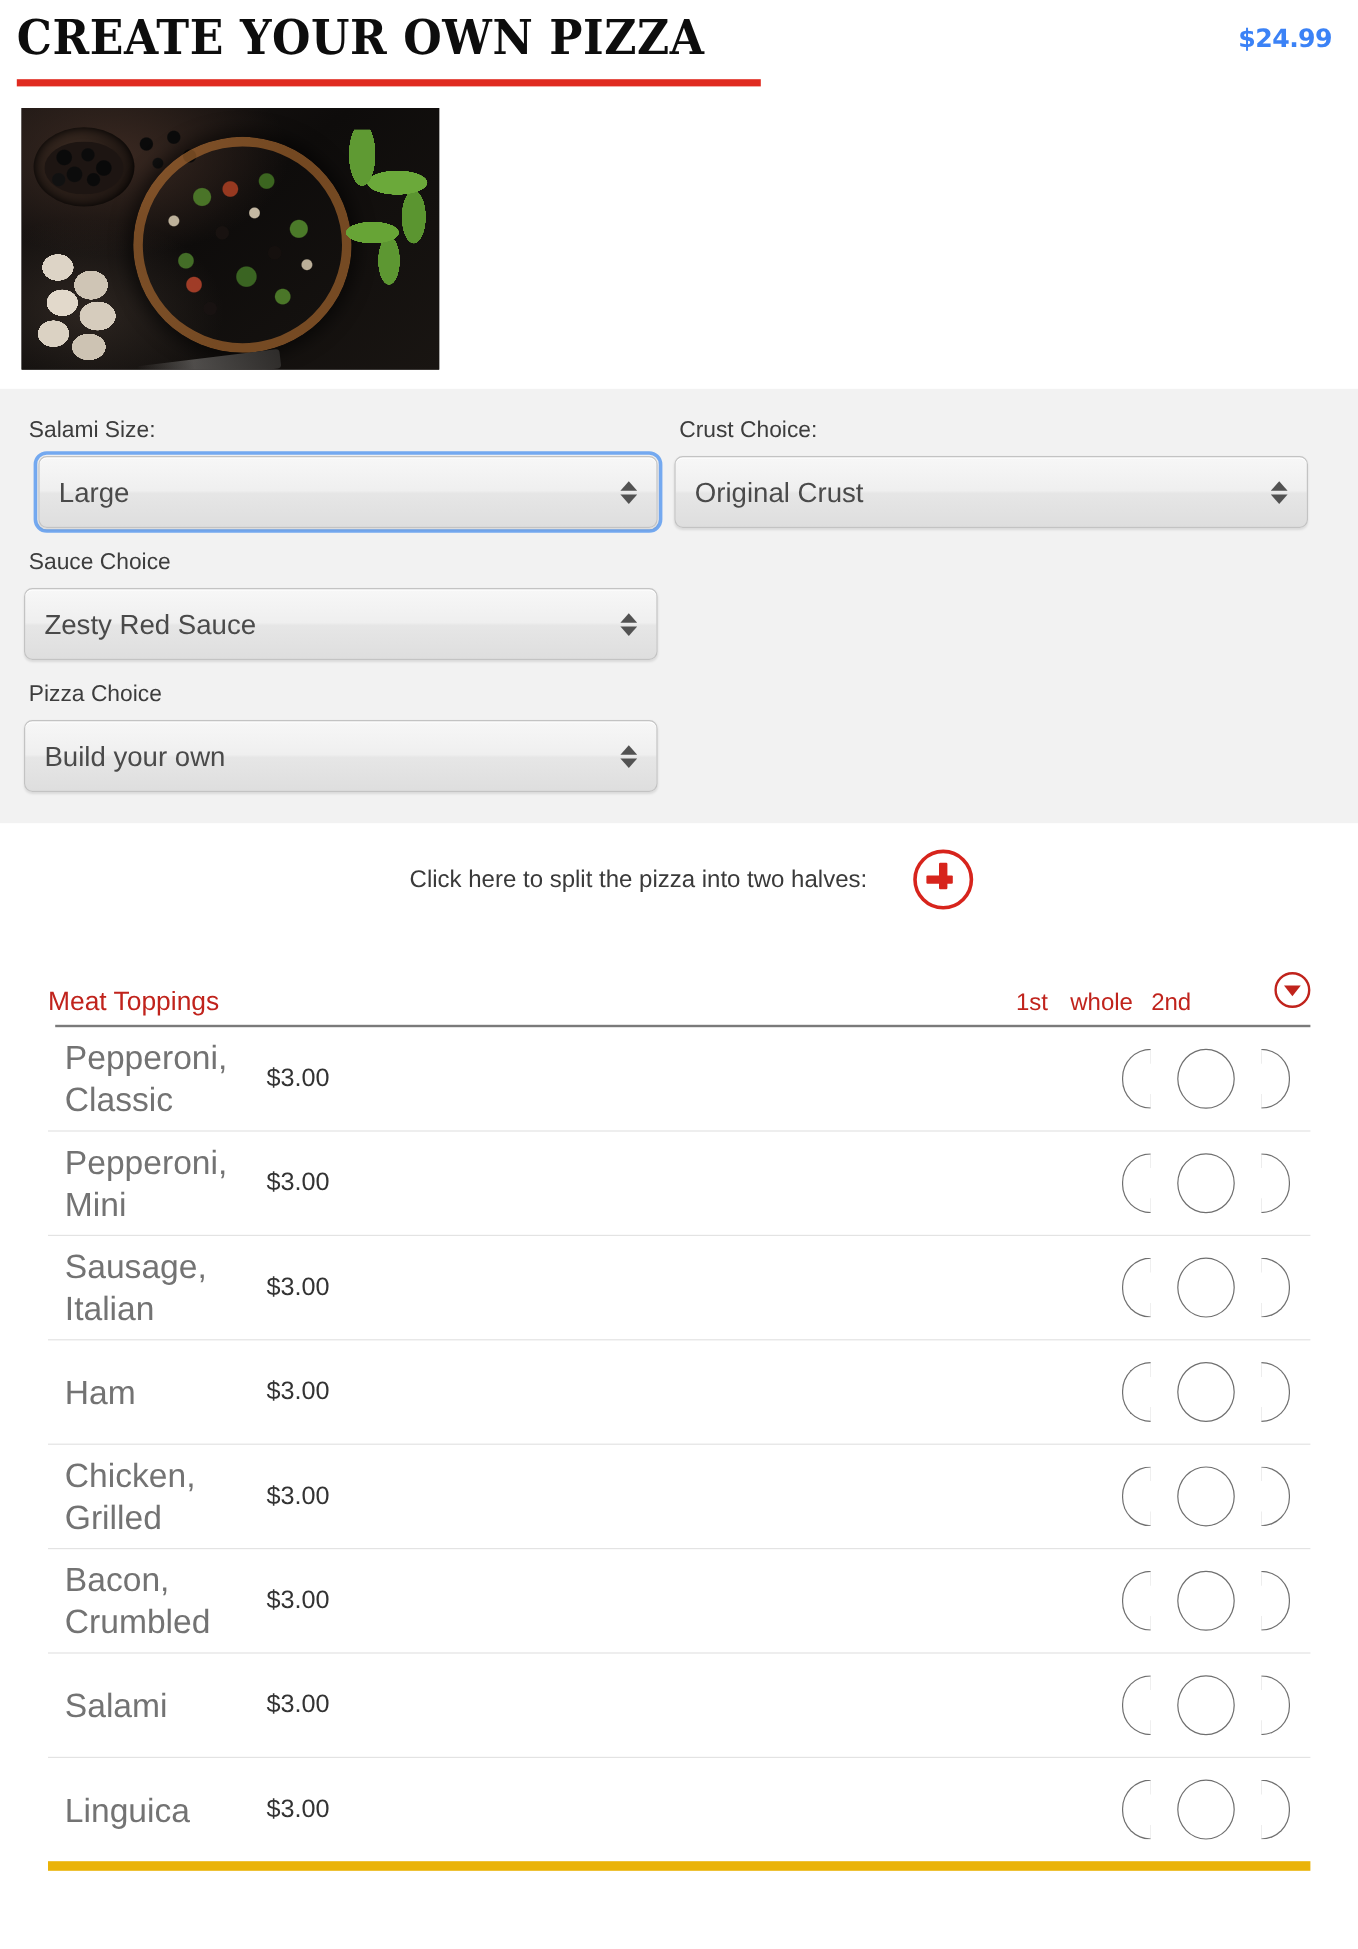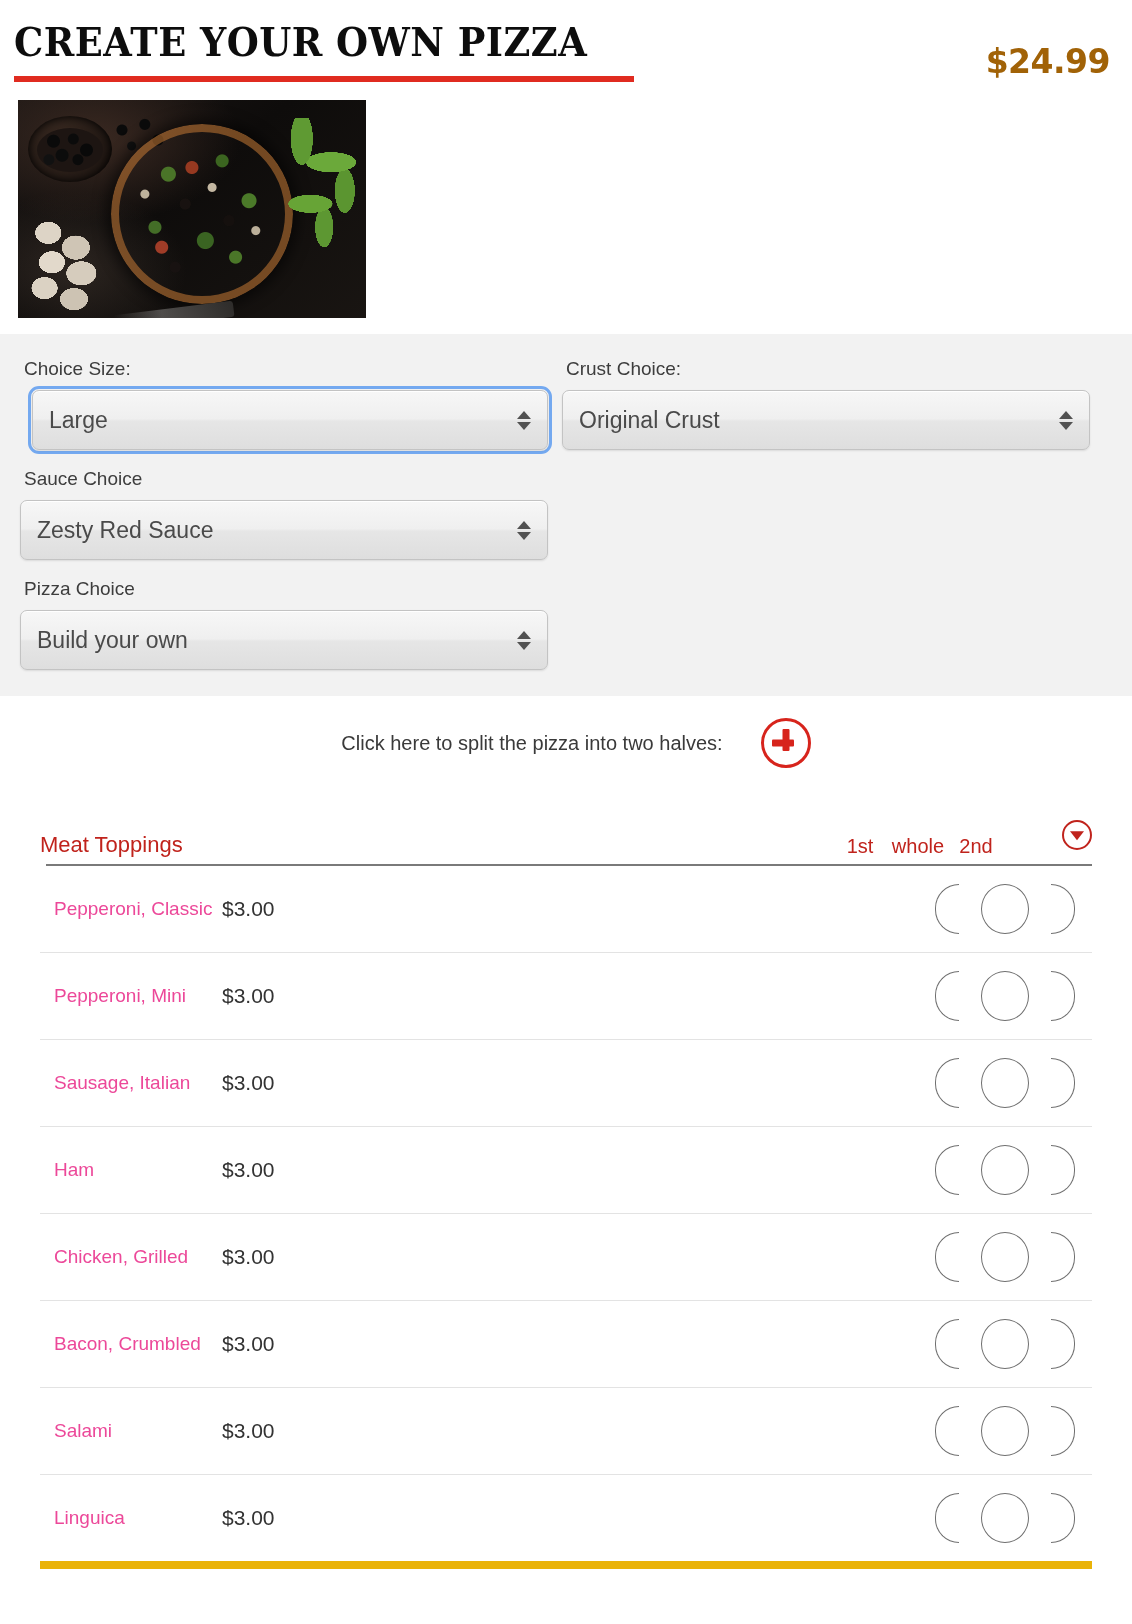--- a/index.html
+++ b/index.html
@@ -15,21 +15,21 @@
     color: #2f2f2f;
     -webkit-font-smoothing: antialiased;
   }
   .page { position: relative; width: 1132px; }
 
   
   .header {
     display: flex;
     align-items: flex-start;
     justify-content: space-between;
-    padding: 22px 22px 0 14px;
+    padding: 12px 22px 0 14px;
   }
   .title-wrap { position: relative; }
   .page-title {
     font-family: "DejaVu Serif", serif;
     font-weight: 700;
     font-size: 40px;
     line-height: 1.0;
     letter-spacing: 0.5px;
     color: #0d0d0d;
     margin: 0;
@@ -39,24 +39,24 @@
   }
   .title-rule {
     margin-top: 14px;
     width: 620px;
     height: 6px;
     background: #e02b20;
   }
   .price {
     font-family: "DejaVu Sans", sans-serif;
     font-weight: 700;
-    font-size: 33px;
-    color: #a16207;
+    font-size: 21px;
+    color: #3b82f6;
     letter-spacing: -0.5px;
-    margin-top: 20px;
+    margin-top: 8px;
   }
 
   
   .intro {
     display: flex;
     align-items: flex-start;
     padding: 18px 22px 0 18px;
     gap: 22px;
   }
   .pizza-photo {
@@ -320,22 +320,22 @@
     display: flex;
     align-items: center;
     min-height: 74px;
     border-bottom: 1px solid #e3e3e3;
     padding: 6px 0;
   }
   .topping-row:last-child { border-bottom: 8px solid #eab308; }
   .t-name {
     width: 178px;
     flex: 0 0 178px;
-    font-size: 19px;
-    color: #ec4899;
+    font-size: 28px;
+    color: #737373;
     line-height: 1.25;
     padding-left: 14px;
     box-sizing: border-box;
   }
   .t-price {
     width: 120px;
     flex: 0 0 120px;
     font-size: 21px;
     color: #333333;
     padding-left: 4px;
@@ -392,21 +392,21 @@
       <div class="photo-mushrooms"></div>
       <div class="photo-peppers"></div>
       <div class="photo-knife"></div>
     </div>
   </div>
 
   <div class="options-panel">
 
     <div class="opt-row">
       <div class="opt-col">
-        <div class="opt-label">Choice Size:</div>
+        <div class="opt-label">Salami Size:</div>
         <div class="focused">
           <div class="select-shell">
             <span class="sel-value">Large</span>
             <span class="spinner">
               <span class="spin-up"></span>
               <span class="spin-down"></span>
             </span>
           </div>
         </div>
       </div>

